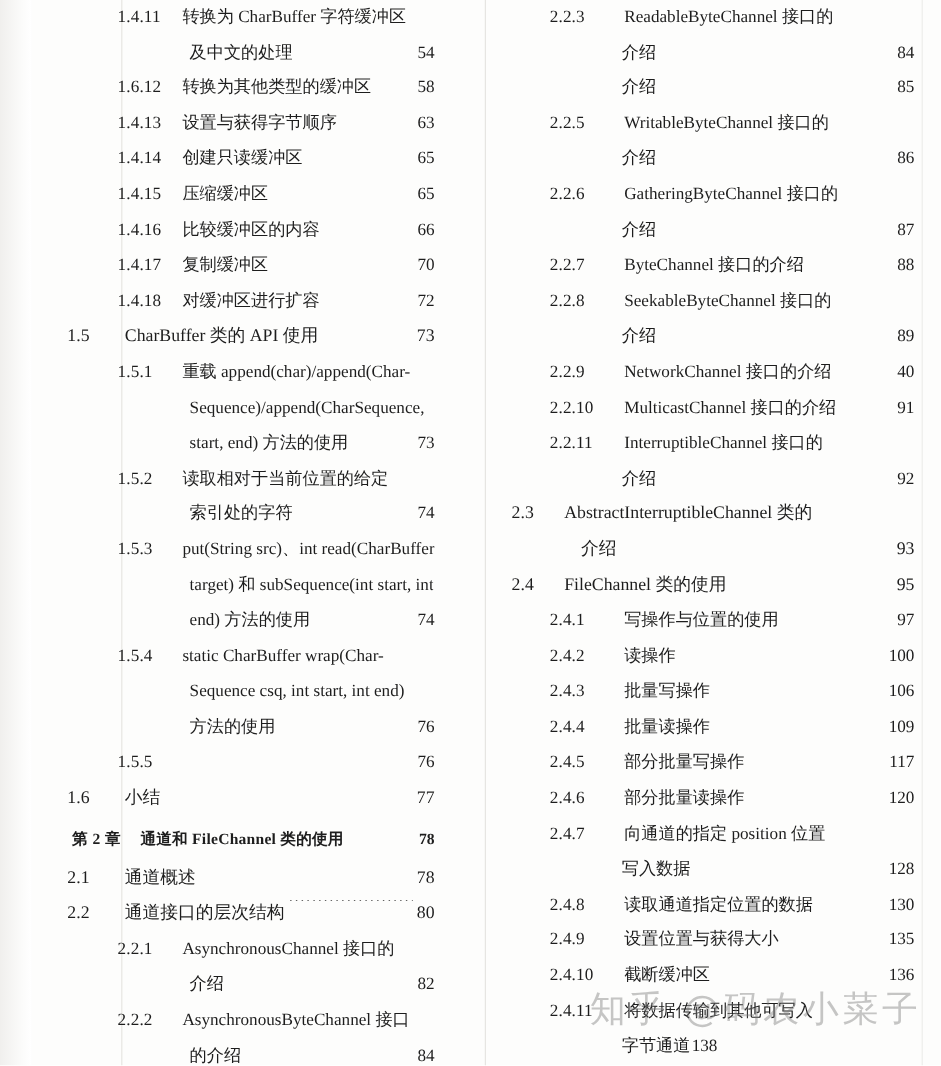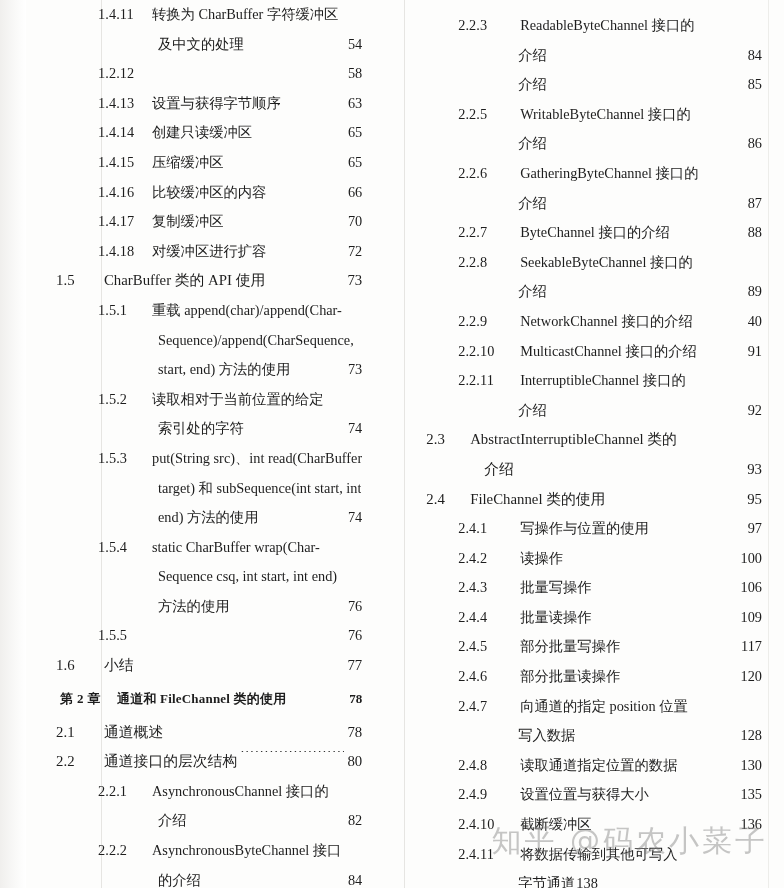--- a/index.html
+++ b/index.html
@@ -48,21 +48,21 @@
     position: absolute;
     inset: 0;
     display: flex;
     gap: 44px;
   }
   .column {
     position: relative;
     box-sizing: border-box;
   }
   .column.left  { width: 404px; padding: 0 14px 0 56px; }
-  .column.right { width: 457px; padding: 11px 22px 0 6px; }
+  .column.right { width: 457px; padding: 0 22px 0 6px; }
 
   
   .entry {
     display: block;
     margin: 0;
   }
   .line {
     display: flex;
     align-items: baseline;
     font-size: 14.3px;
@@ -173,21 +173,22 @@
             <span class="title">转换为 CharBuffer 字符缓冲区</span>
           </div>
           <div class="line cont">
             <span class="title">及中文的处理</span>
             <span class="leader"></span>
             <span class="page-no">54</span>
           </div>
         </div>
         <div class="entry lvl2">
           <div class="line">
-            <span class="num">1.2.12</span>
+            <span class="num">1.6.12</span>
+            <span class="title">转换为其他类型的缓冲区</span>
             <span class="leader"></span>
             <span class="page-no">58</span>
           </div>
         </div>
         <div class="entry lvl2">
           <div class="line">
             <span class="num">1.4.13</span>
             <span class="title">设置与获得字节顺序</span>
             <span class="leader"></span>
             <span class="page-no">63</span>

